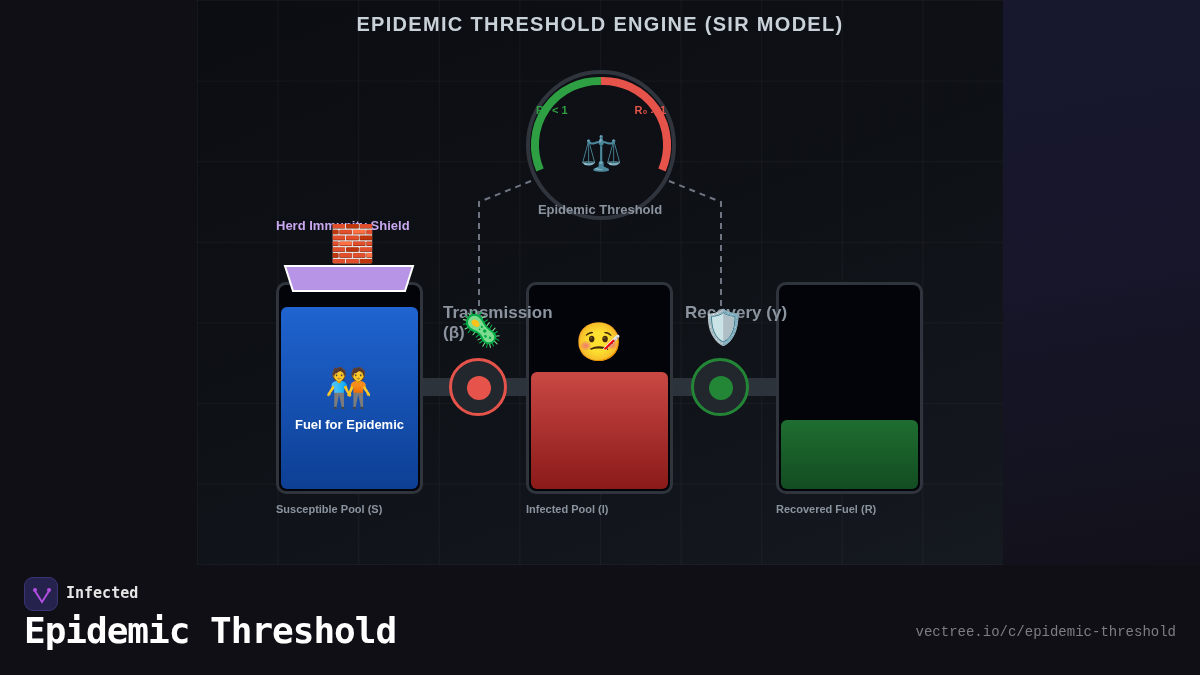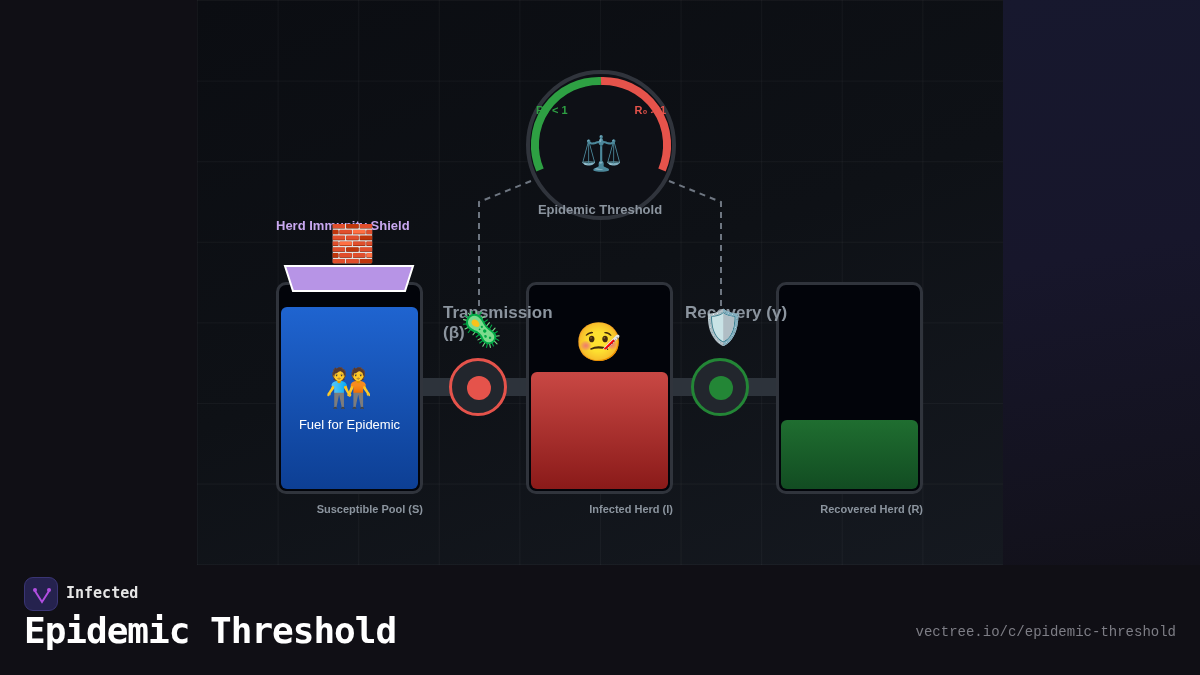--- a/index.html
+++ b/index.html
@@ -58,24 +58,24 @@
     }
     .pool-s { left: 79px; }
     .pool-i { left: 329px; }
     .pool-r { left: 579px; }
     .fill-s { top: 22px; background: linear-gradient(180deg, #1f64d0 0%, #0d3f94 100%); }
     .fill-i { top: 87px; background: linear-gradient(180deg, #c94844 0%, #8a1a19 100%); }
     .fill-r { top: 135px; background: linear-gradient(180deg, #1f6e30 0%, #124c22 100%); }
     .pool-emoji { position: absolute; width: 100%; text-align: center; font-size: 38px; line-height: 1; }
     .fuel-text {
       position: absolute; left: 0; top: 136px; width: 100%; text-align: center;
-      color: #ffffff; font-size: 13px; font-weight: normal;
+      color: #ffffff; font-size: 13px; font-weight: bold;
     }
     .pool-caption {
-      position: absolute; top: 503px; width: 147px; text-align: right;
+      position: absolute; top: 503px; width: 147px; text-align: left;
       color: #8b949e; font-size: 11px; font-weight: bold;
     }
     
     .pipe { position: absolute; top: 378px; height: 18px; background: #2d333b; }
     .valve {
       position: absolute; width: 58px; height: 58px; border-radius: 50%;
       background: #22262d; top: 358px;
     }
     .valve-dot { position: absolute; left: 15px; top: 15px; width: 24px; height: 24px; border-radius: 50%; }
     .valve-t { left: 252px; border: 3px solid #e5534b; }
@@ -113,20 +113,21 @@
     }
   </style>
 </head>
 <body>
 
 <div class="bg-right"></div>
 
 <div class="stage">
   <div class="grid"></div>
 
+  <div class="title">EPIDEMIC THRESHOLD ENGINE (SIR MODEL)</div>
 
   <svg class="dash-lines" width="806" height="565">
     <polyline points="334,181 282,202 282,318" fill="none" stroke="#6e7681" stroke-width="2" stroke-dasharray="6,5"></polyline>
     <polyline points="472,181 524,202 524,318" fill="none" stroke="#6e7681" stroke-width="2" stroke-dasharray="6,5"></polyline>
   </svg>
 
   <div class="gauge">
     <svg width="150" height="150" viewBox="0 0 150 150">
       <path d="M 14 100 A 64 64 0 0 1 75 11" fill="none" stroke="#2ea043" stroke-width="8"></path>
       <path d="M 75 11 A 64 64 0 0 1 136 100" fill="none" stroke="#e5534b" stroke-width="8"></path>
@@ -151,26 +152,26 @@
   <div class="shield-label">Herd Immunity Shield</div>
   <span class="brick">🧱</span>
   <svg class="shield-plate" width="134" height="30">
     <polygon points="2,2 130,2 122,27 10,27" fill="#b794e6" stroke="#ffffff" stroke-width="2"></polygon>
   </svg>
 
   <div class="pool pool-i">
     <span class="pool-emoji" style="top:38px;">🤒</span>
     <div class="pool-fill fill-i"></div>
   </div>
-  <div class="pool-caption" style="left:329px;">Infected Herd (I)</div>
+  <div class="pool-caption" style="left:329px;">Infected Pool (I)</div>
 
   <div class="pool pool-r">
     <div class="pool-fill fill-r"></div>
   </div>
-  <div class="pool-caption" style="left:579px;">Recovered Herd (R)</div>
+  <div class="pool-caption" style="left:579px;">Recovered Fuel (R)</div>
 
   <div class="valve-label" style="left:222px;">Transmission (β)</div>
   <span class="valve-emoji" style="left:263px;top:312px;">🦠</span>
   <div class="valve valve-t">
     <div class="valve-dot"></div>
   </div>
 
   <div class="valve-label" style="left:464px;">Recovery (γ)</div>
   <span class="valve-emoji" style="left:505px;top:310px;">🛡️</span>
   <div class="valve valve-r">

